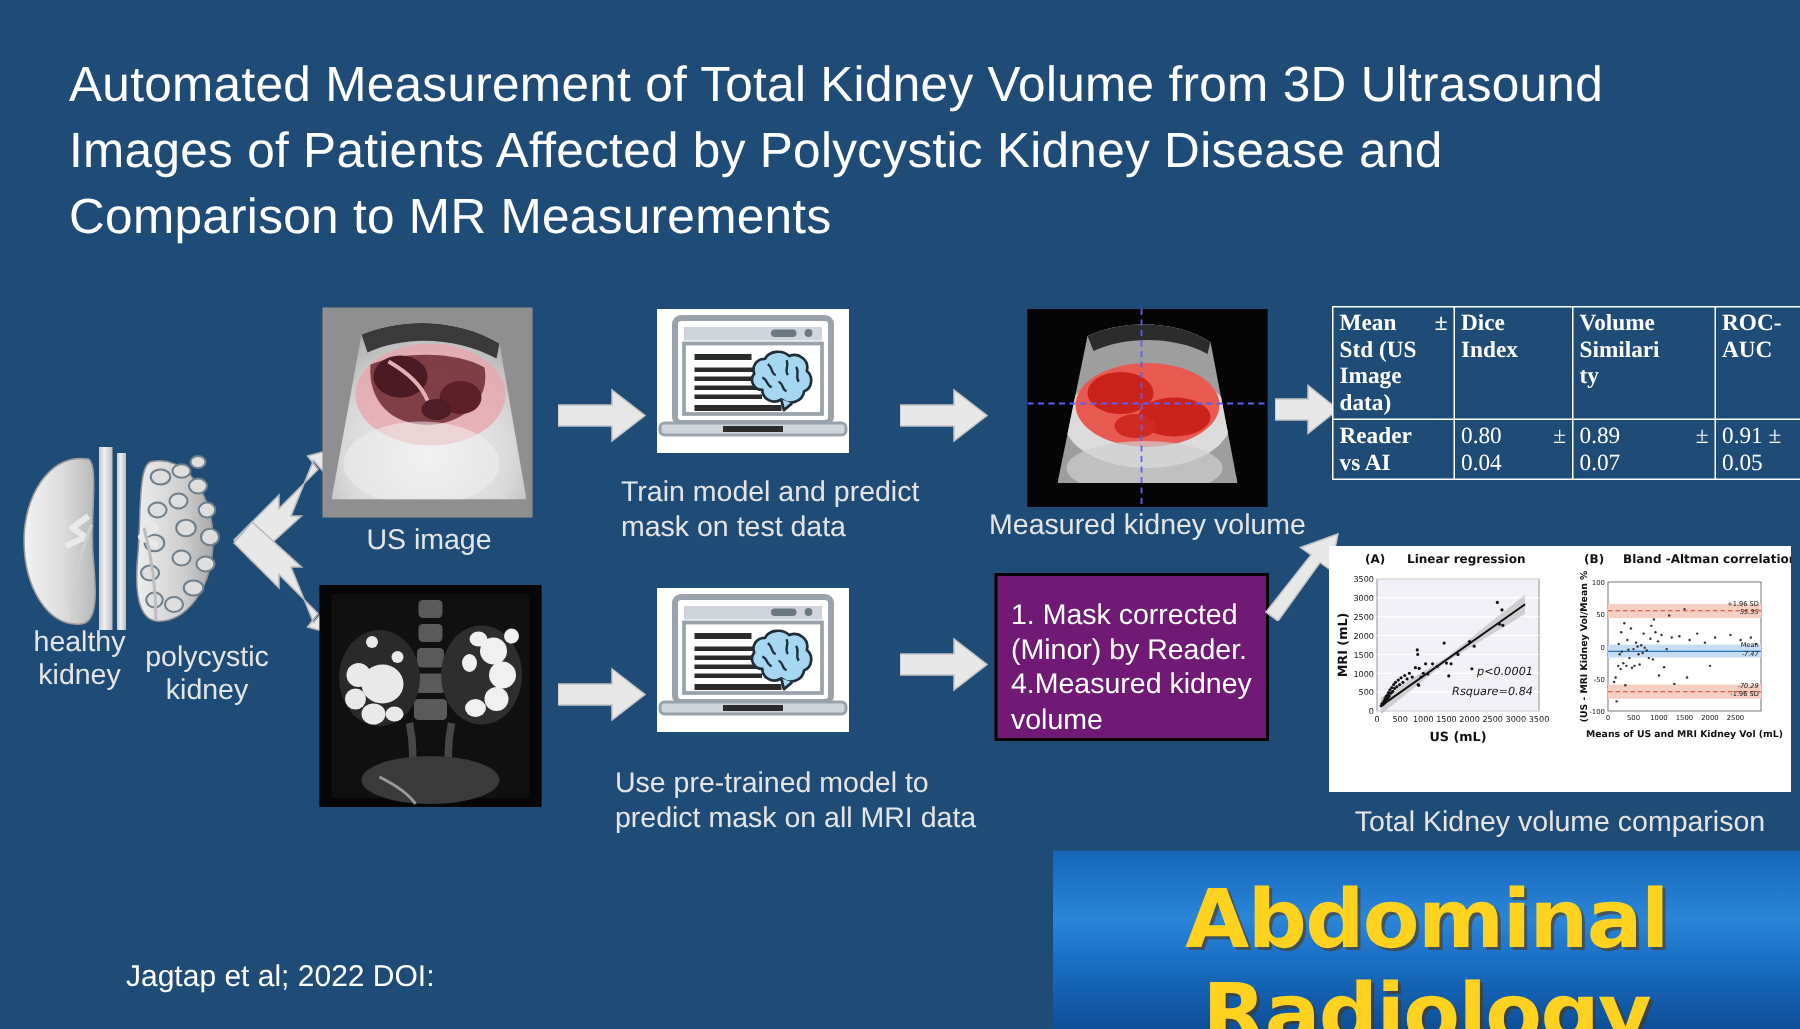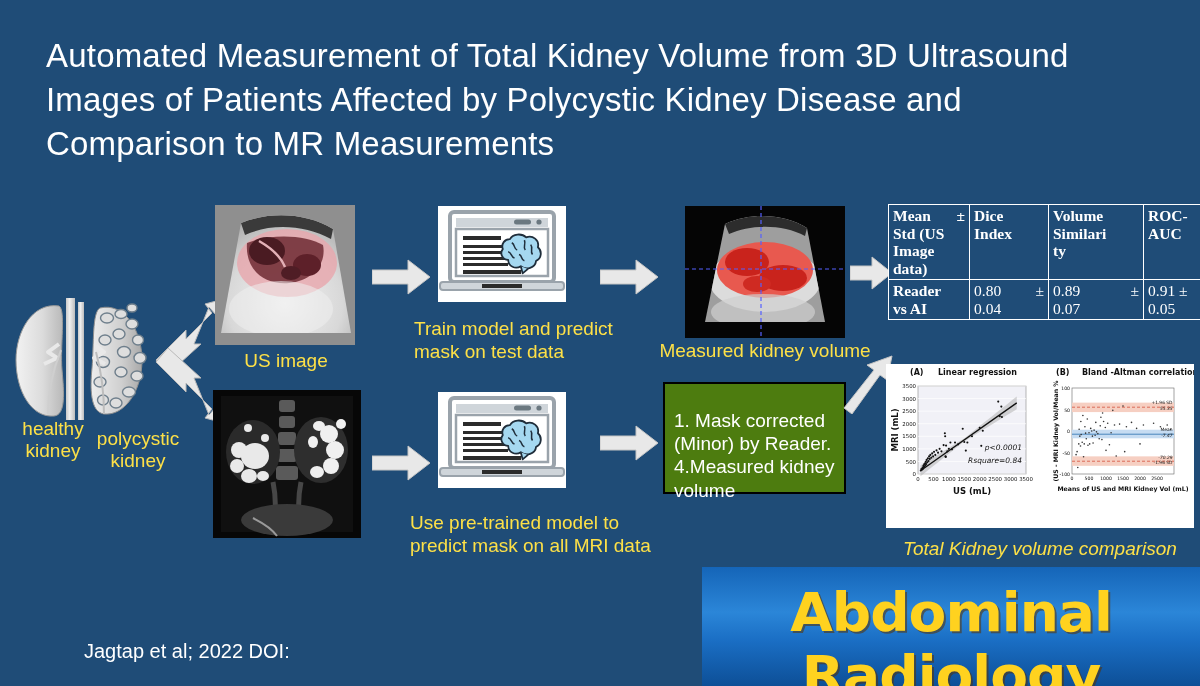--- a/index.html
+++ b/index.html
@@ -24,21 +24,21 @@
   
   #citation{left:40px;top:640px;font-size:20px;color:#ffffff;margin-left:44px;}
 
   
   #kidney-wrap{left:4px;top:288px;width:170px;height:200px;}
   .kidney-svg{display:block;}
   #lbl-healthy{left:10px;top:418px;width:86px;font-size:19px;line-height:1.15;text-align:center;}
   #lbl-poly{left:86px;top:428px;width:104px;font-size:19px;line-height:1.15;text-align:center;}
 
   
-  .caption{font-size:19px;line-height:1.2;color:#fde047;text-align:center;}
+  .caption{font-size:19px;line-height:1.2;color:#e5e5e5;text-align:center;}
   .caption.left{text-align:left;}
 
   
   .imgbox{border:0;overflow:hidden;position:absolute;}
 
   
   #us-img{left:215px;top:205px;width:140px;height:140px;background:#8c8c8c;}
   
   #mr-img{left:213px;top:390px;width:148px;height:148px;background:#000;}
   
@@ -50,22 +50,22 @@
 
   
   #laptop1{left:438px;top:206px;width:128px;height:96px;}
   #laptop2{left:438px;top:392px;width:128px;height:96px;}
   #cap-train{left:414px;top:318px;width:225px;}
   #cap-pretrain{left:410px;top:512px;width:260px;}
 
   
   #textbox{
     left:663px;top:382px;width:183px;height:112px;
-    border:2px solid #000;background:#4d7c0f;
-    box-sizing:border-box;padding:25px 6px 0 9px;
+    border:2px solid #000;background:#701a75;
+    box-sizing:border-box;padding:15px 6px 0 9px;
     font-size:19px;line-height:1.22;text-align:left;
   }
 
   
   #metrics-table{
     left:888px;top:204px;width:302px;
     border-collapse:collapse;
     font-family:"Liberation Serif", serif;
     color:#ffffff;font-size:15.5px;
     background:#1f4c77;
@@ -79,21 +79,21 @@
   #metrics-table thead th{font-weight:bold;}
   #metrics-table tbody td:first-child{font-weight:bold;margin-left:20px;}
   .col0{width:72px;}.col1{width:70px;}.col2{width:86px;}.col3{width:74px;}
   .spread{display:flex;justify-content:space-between;gap:20px;}
   .hdr-sp{display:flex;justify-content:space-between;}
 
   
   #chart-panel{
     left:886px;top:364px;width:308px;height:164px;background:#ffffff;
   }
-  #cap-total{left:880px;top:538px;width:320px;font-style:italic;}
+  #cap-total{left:880px;top:538px;width:320px;}
 
   
   #journal{
     left:702px;top:567px;width:498px;height:119px;
     background:linear-gradient(180deg,#1565b8 0%,#2b86d8 38%,#1a6ec4 62%,#0d4f97 100%);
     overflow:hidden;
   }
   #journal-title{
     position:absolute;left:0;right:0;top:14px;text-align:center;
     font-family:"DejaVu Sans", sans-serif;

